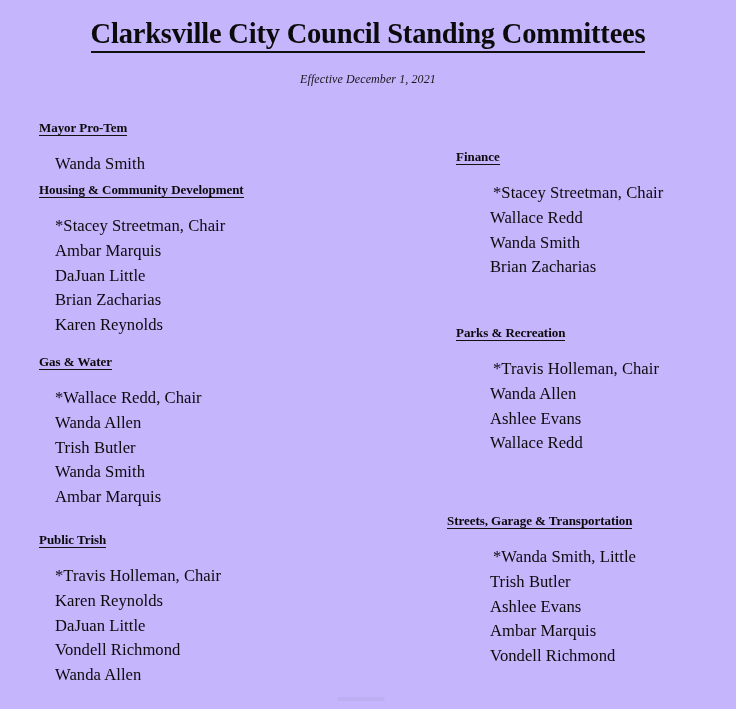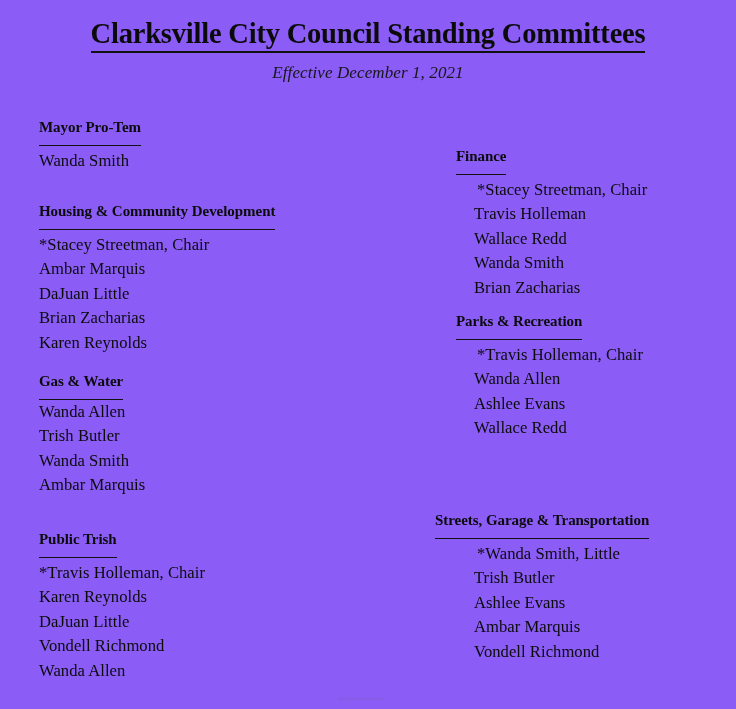--- a/index.html
+++ b/index.html
@@ -14,21 +14,21 @@
     position: relative;
     overflow: hidden;
     font-family: "Liberation Serif", "DejaVu Serif", serif;
     color: #0b0b0b;
     -webkit-font-smoothing: antialiased;
   }
 
   .page {
     position: absolute;
     inset: 0;
-    background: #8b5cf6;
+    background: #c4b5fd;
   }
 
   
   .title-block {
     position: absolute;
     top: 18px;
     left: 0;
     width: 736px;
     text-align: center;
   }
@@ -36,73 +36,73 @@
     font-size: 28.5px;
     font-weight: bold;
     letter-spacing: -0.2px;
     line-height: 1.12;
     display: inline-block;
     border-bottom: 2.2px solid #111;
     padding-bottom: 1px;
     white-space: nowrap;
   }
   .doc-subtitle {
-    margin-top: 10px;
-    font-size: 17px;
+    margin-top: 19px;
+    font-size: 12px;
     font-style: italic;
     letter-spacing: 0.1px;
     color: #17171a;
   }
 
   
   .column {
     position: absolute;
     top: 0;
   }
   .col-left  { left: 39px;  width: 360px; }
   .col-right { left: 435px; width: 301px; }
 
   .committee {
     position: absolute;
     left: 0;
     width: 100%;
   }
 
   .committee-name {
-    font-size: 15px;
+    font-size: 13px;
     font-weight: bold;
     line-height: 1.18;
     display: inline-block;
     border-bottom: 1.8px solid #111;
-    padding-bottom: 8px;
+    padding-bottom: 0px;
     white-space: nowrap;
     letter-spacing: -0.05px;
   }
 
   .member-list {
     list-style: none;
-    margin: 0;
+    margin: 16px;
     padding: 0;
   }
   .member {
     font-size: 16.6px;
     line-height: 24.6px;
     white-space: nowrap;
     letter-spacing: 0.05px;
   }
   .member.chair {
   }
 
   
   .col-right .member        { padding-left: 39px; }
   .col-right .member.chair  { padding-left: 42px; }
   .col-right .committee-name{ margin-left: 21px; }
 
   
-  .committee.wide-head .committee-name { margin-left: 0px; }
+  .committee.wide-head .committee-name { margin-left: 12px; }
 
   .first-member-gap { margin-top: 3px; }
 
   
   .scan-artifact {
     position: absolute;
     left: 337px;
     top: 697px;
     width: 48px;
     height: 4px;
@@ -117,51 +117,51 @@
 
   <div class="title-block">
     <div class="doc-title">Clarksville City Council Standing Committees</div>
     <div class="doc-subtitle">Effective December 1, 2021</div>
   </div>
 
   <div class="column col-left" id="col-left">
       <div class="committee" style="top: 118px;"><div class="committee-name">Mayor Pro-Tem</div><ul class="member-list">
           <li class="member first-member-gap">Wanda Smith</li>
         </ul></div>
-      <div class="committee" style="top: 202px;"><div class="committee-name">Housing &amp; Community Development</div><ul class="member-list">
+      <div class="committee" style="top: 180px;"><div class="committee-name">Housing &amp; Community Development</div><ul class="member-list">
           <li class="member chair first-member-gap">*Stacey Streetman, Chair</li>
           <li class="member">Ambar Marquis</li>
           <li class="member">DaJuan Little</li>
           <li class="member">Brian Zacharias</li>
           <li class="member">Karen Reynolds</li>
         </ul></div>
-      <div class="committee" style="top: 372px;"><div class="committee-name">Gas &amp; Water</div><ul class="member-list">
+      <div class="committee" style="top: 352px;"><div class="committee-name">Gas &amp; Water</div><ul class="member-list">
+          <li class="member chair first-member-gap">*Wallace Redd, Chair</li>
           <li class="member">Wanda Allen</li>
           <li class="member">Trish Butler</li>
           <li class="member">Wanda Smith</li>
           <li class="member">Ambar Marquis</li>
         </ul></div>
       <div class="committee" style="top: 530px;"><div class="committee-name">Public Trish</div><ul class="member-list">
           <li class="member chair first-member-gap">*Travis Holleman, Chair</li>
           <li class="member">Karen Reynolds</li>
           <li class="member">DaJuan Little</li>
           <li class="member">Vondell Richmond</li>
           <li class="member">Wanda Allen</li>
         </ul></div>
     </div>
 
   <div class="column col-right" id="col-right">
       <div class="committee" style="top: 147px;"><div class="committee-name">Finance</div><ul class="member-list">
           <li class="member chair first-member-gap">*Stacey Streetman, Chair</li>
-          <li class="member">Travis Holleman</li>
           <li class="member">Wallace Redd</li>
           <li class="member">Wanda Smith</li>
           <li class="member">Brian Zacharias</li>
         </ul></div>
-      <div class="committee" style="top: 312px;"><div class="committee-name">Parks &amp; Recreation</div><ul class="member-list">
+      <div class="committee" style="top: 323px;"><div class="committee-name">Parks &amp; Recreation</div><ul class="member-list">
           <li class="member chair first-member-gap">*Travis Holleman, Chair</li>
           <li class="member">Wanda Allen</li>
           <li class="member">Ashlee Evans</li>
           <li class="member">Wallace Redd</li>
         </ul></div>
       <div class="committee wide-head" style="top: 511px;"><div class="committee-name">Streets, Garage &amp; Transportation</div><ul class="member-list">
           <li class="member chair first-member-gap">*Wanda Smith, Little</li>
           <li class="member">Trish Butler</li>
           <li class="member">Ashlee Evans</li>
           <li class="member">Ambar Marquis</li>

